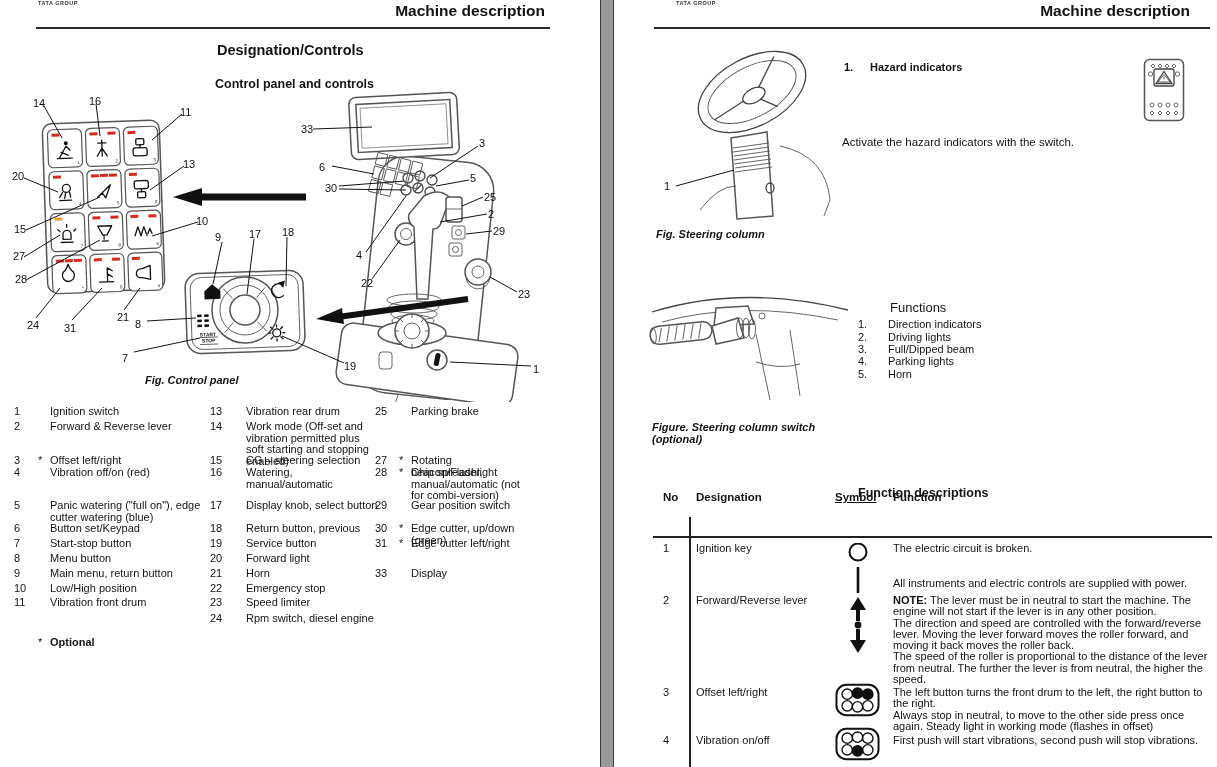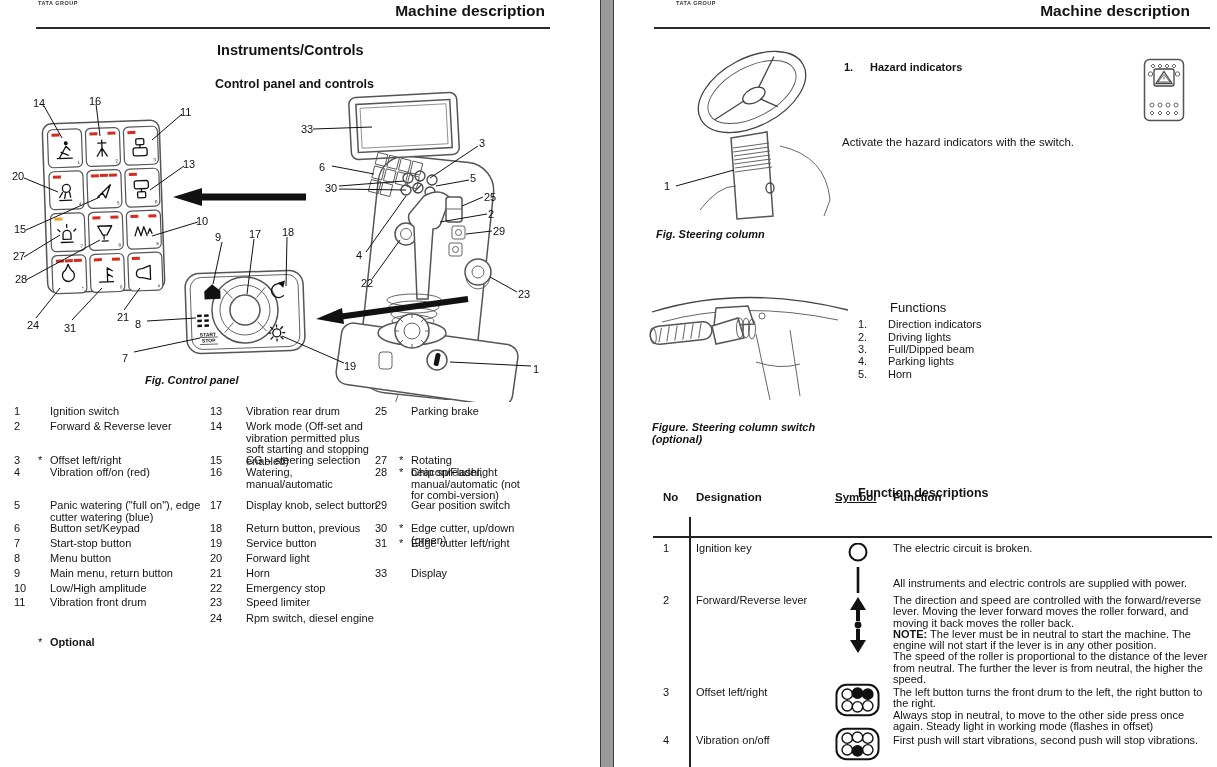--- a/index.html
+++ b/index.html
@@ -55,21 +55,21 @@
 </head>
 <body>
 
 <div class="screen">
 
   <div>
     <div class="logo-stub" style="left:38px">TATA GROUP</div>
     <div class="hdr" style="left:355px">Machine description</div>
     <div class="rule" style="left:36px;top:27px;width:514px"></div>
 
-    <div class="title" style="left:217px;top:42px">Instruments/Controls</div>
+    <div class="title" style="left:217px;top:42px">Designation/Controls</div>
     <div class="subtitle" style="left:215px;top:77px">Control panel and controls</div>
 
     <svg class="abs" style="left:0;top:88px" width="598" height="314" viewBox="0 88 598 314">
 
       <g transform="rotate(-2 104 206)">
         <rect x="45" y="122" width="117" height="169" rx="9" class="ln2"></rect>
 
         <g>
           <rect x="50" y="128" width="34" height="38" rx="5" class="kbtn"></rect>
           <rect x="54" y="132" width="8" height="3" class="bar-red"></rect>
@@ -394,21 +394,21 @@
         <span class="lt">Menu button</span>
       </div>
     <div class="leg c1" style="top:568px">
         <span class="ln">9</span>
         <span class="ls"></span>
         <span class="lt">Main menu, return button</span>
       </div>
     <div class="leg c1" style="top:583px">
         <span class="ln">10</span>
         <span class="ls"></span>
-        <span class="lt">Low/High amplitude</span>
+        <span class="lt">Low/High position</span>
       </div>
     <div class="leg c1" style="top:597px">
         <span class="ln">11</span>
         <span class="ls"></span>
         <span class="lt">Vibration front drum</span>
       </div>
 
     <div class="leg c2" style="top:406px">
         <span class="ln">13</span>
         <span class="ls"></span>
@@ -634,22 +634,22 @@
       <div class="td-sym">
         <svg width="22" height="56" viewBox="0 0 22 56" style="margin-top:2px">
           <polygon points="11,0 3,13 19,13" fill="#111"></polygon>
           <rect x="9" y="13" width="4" height="11" fill="#111"></rect>
           <circle cx="11" cy="28" r="3.4" fill="#111"></circle>
           <rect x="9" y="32" width="4" height="11" fill="#111"></rect>
           <polygon points="11,56 3,43 19,43" fill="#111"></polygon>
         </svg>
       </div>
       <div class="td-fn">
+        <div><b>NOTE:</b><span> The lever must be in neutral to start the machine. The engine will not start if the lever is in any other position.</span></div>
         <div>The direction and speed are controlled with the forward/reverse lever. Moving the lever forward moves the roller forward, and moving it back moves the roller back.</div>
-        <div><b>NOTE:</b><span> The lever must be in neutral to start the machine. The engine will not start if the lever is in any other position.</span></div>
         <div>The speed of the roller is proportional to the distance of the lever from neutral. The further the lever is from neutral, the higher the speed.</div>
       </div>
     </div>
 
     <div class="trow" style="top:687px">
       <div class="td-no">3</div>
       <div class="td-des">Offset left/right</div>
       <div class="td-sym">
         <svg width="46" height="34" viewBox="0 0 46 34" style="margin-top:-4px">
           <rect x="1.5" y="1.5" width="43" height="31" rx="10" fill="none" stroke="#111" stroke-width="2"></rect>

